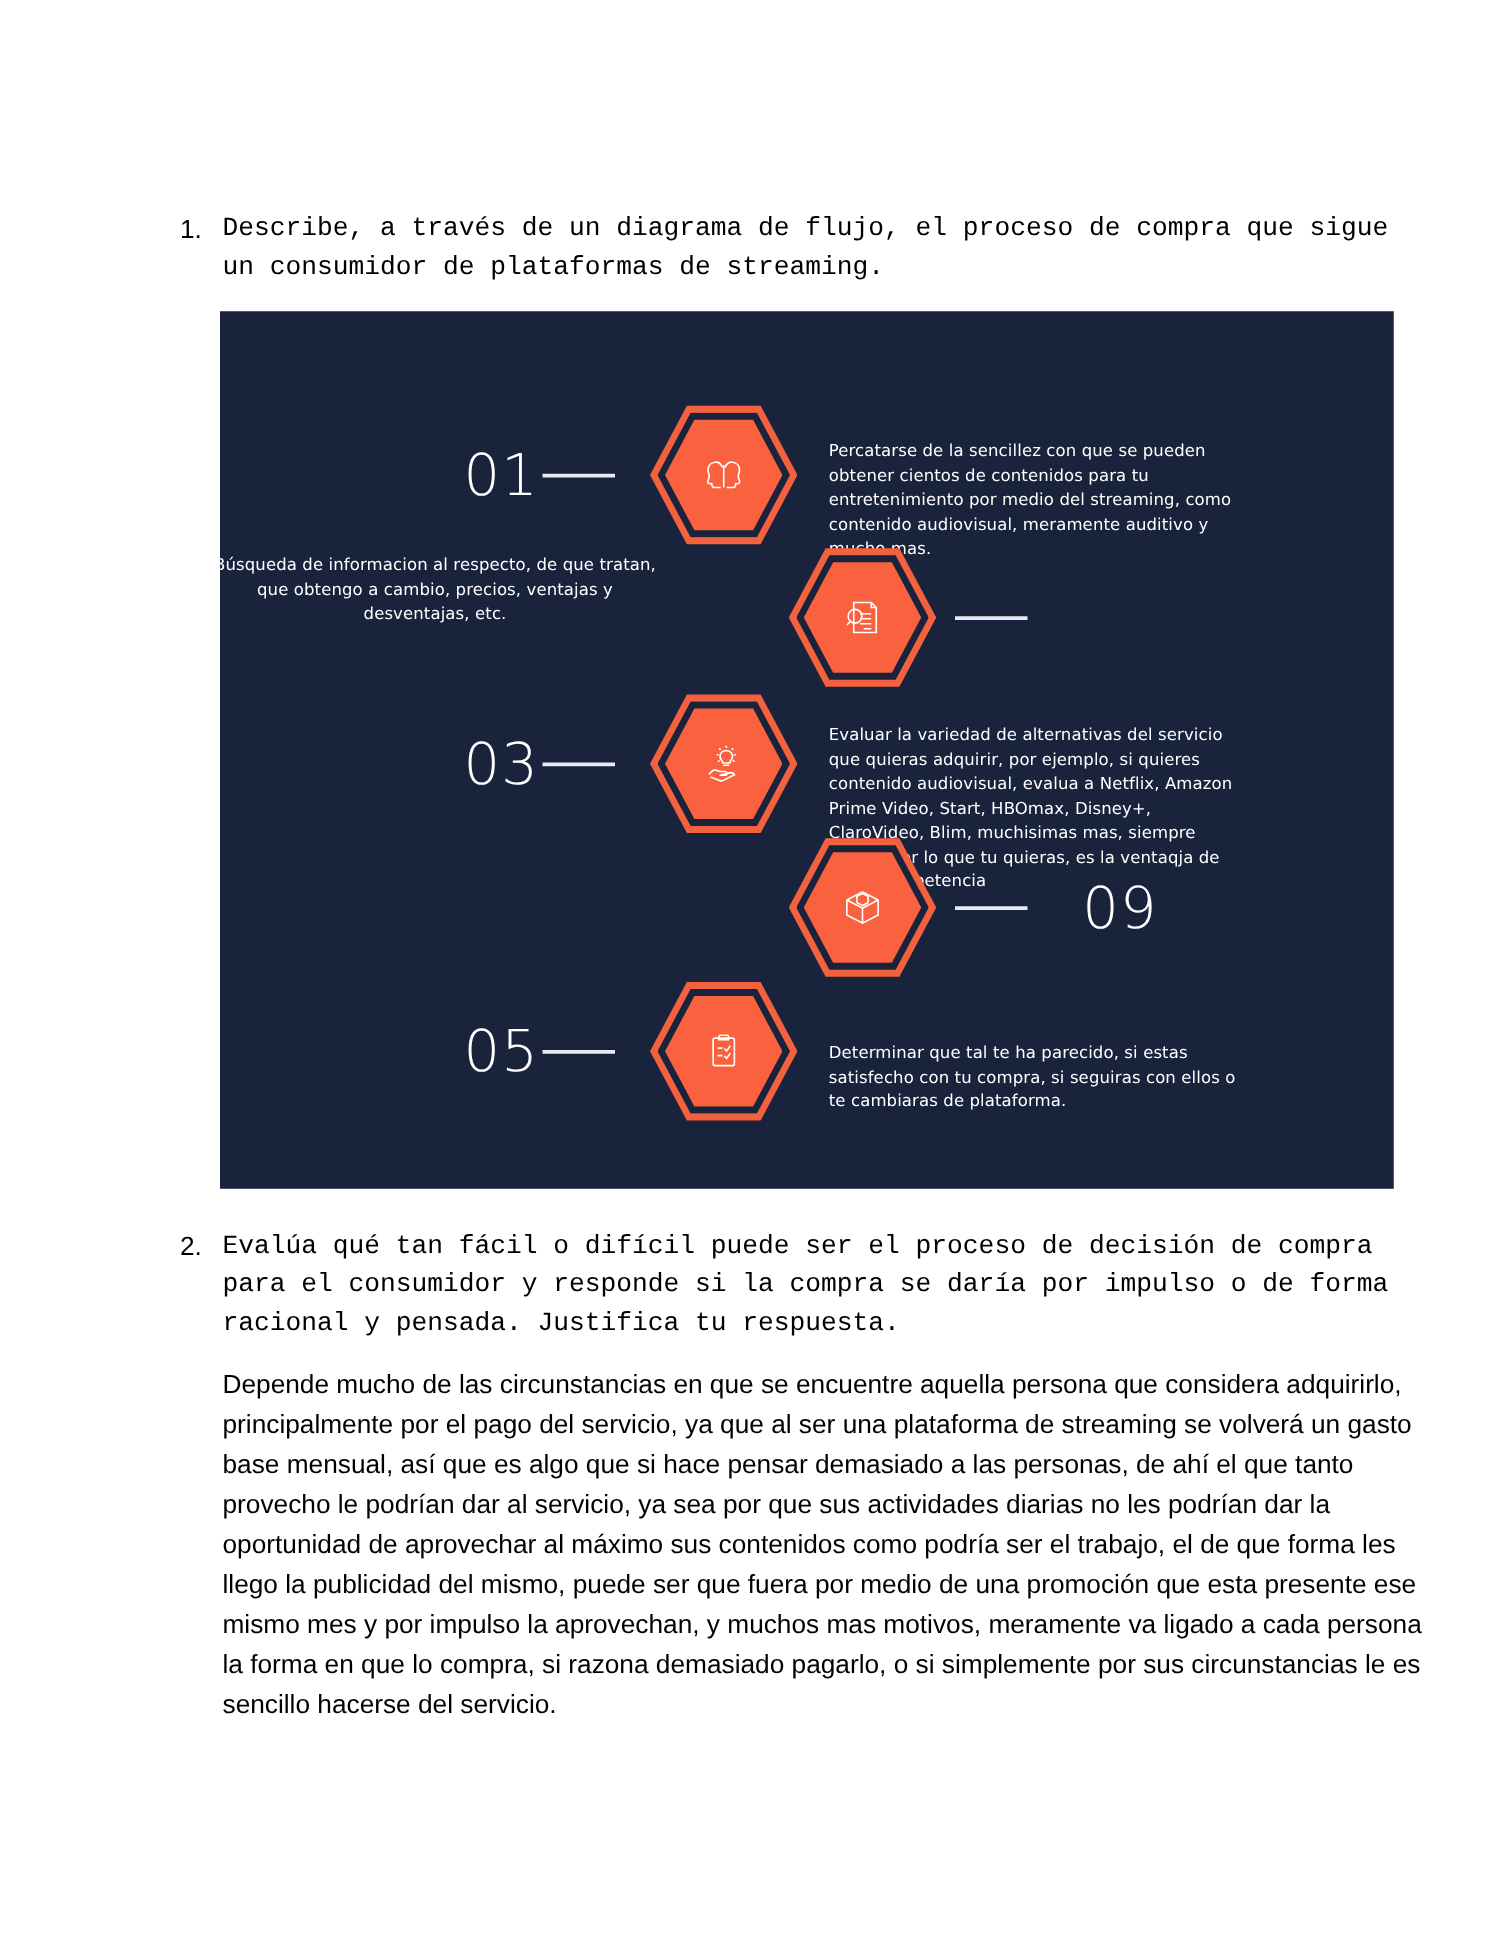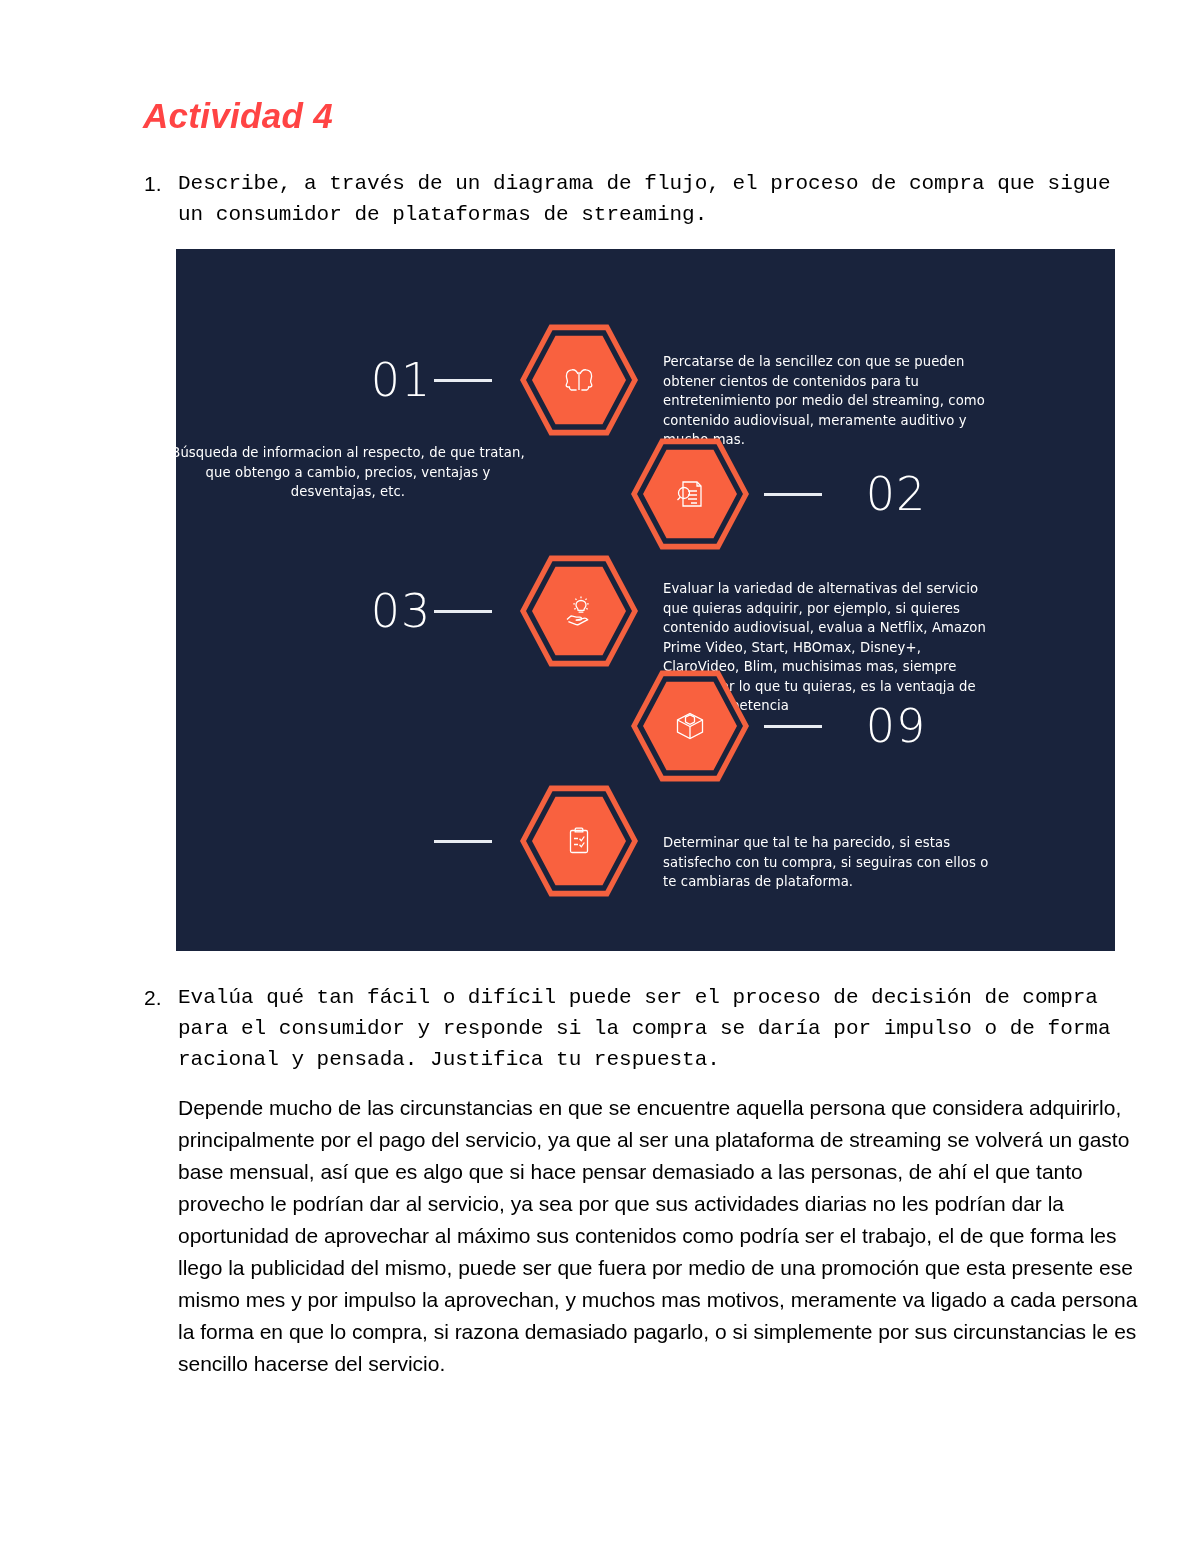--- a/index.html
+++ b/index.html
@@ -190,21 +190,20 @@
   #row-2 .step-desc { top: 8px; }
   #row-3 .step-desc { top: -18px; }
   #row-4 .step-desc { top: 2px; }
   #row-5 .step-desc { top: 6px; }
 </style>
 </head>
 <body>
 
 <div class="page">
 
-  <div class="doc-title">Actividad 4</div>
 
   <div class="list-item" id="item-1">
     <span class="list-marker">1.</span>
     <span class="list-text">Describe, a través de un diagrama de flujo, el proceso de compra que sigue un consumidor de plataformas de streaming.</span>
   </div>
 
   <div class="infographic">
 
     <div class="step-row left-hex" id="row-1">
       <div class="step-num">01</div>
@@ -236,21 +235,20 @@
               <path d="M13 8h14l4 4v20H13z"></path>
               <path d="M27 8v4h4"></path>
               <path d="M18 17h9M18 21h9M18 25h9M21 29h6"></path>
               <circle cx="14" cy="19" r="5.5"></circle>
               <path d="M10.2 23.2L7.5 26"></path>
             </svg>
           </span>
         </div>
       </div>
       <div class="connector"></div>
-      <div class="step-num">02</div>
     </div>
 
     <div class="step-row left-hex" id="row-3">
       <div class="step-num">03</div>
       <div class="connector"></div>
       <div class="hex-wrap">
         <div class="hex-outer"></div>
         <div class="hex-gap"></div>
         <div class="hex-inner">
           <span class="hex-icon">
@@ -281,20 +279,21 @@
               <path d="M15.5 16.2L20 18.4l4.5-2.2"></path>
             </svg>
           </span>
         </div>
       </div>
       <div class="connector"></div>
       <div class="step-num">09</div>
     </div>
 
     <div class="step-row left-hex" id="row-5">
+      <div class="step-num">05</div>
       <div class="connector"></div>
       <div class="hex-wrap">
         <div class="hex-outer"></div>
         <div class="hex-gap"></div>
         <div class="hex-inner">
           <span class="hex-icon">
             <svg viewBox="0 0 40 40" fill="none" stroke="#ffffff" stroke-width="1.3">
               <path d="M13 9.5h3.2M23.8 9.5H27a1.5 1.5 0 011.5 1.5v19a1.5 1.5 0 01-1.5 1.5H13a1.5 1.5 0 01-1.5-1.5V11A1.5 1.5 0 0113 9.5z"></path>
               <path d="M17.2 7.2h5.6a1 1 0 011 1v2.6h-7.6V8.2a1 1 0 011-1z"></path>
               <path d="M15 17.5h4M15 23.5h4"></path>

